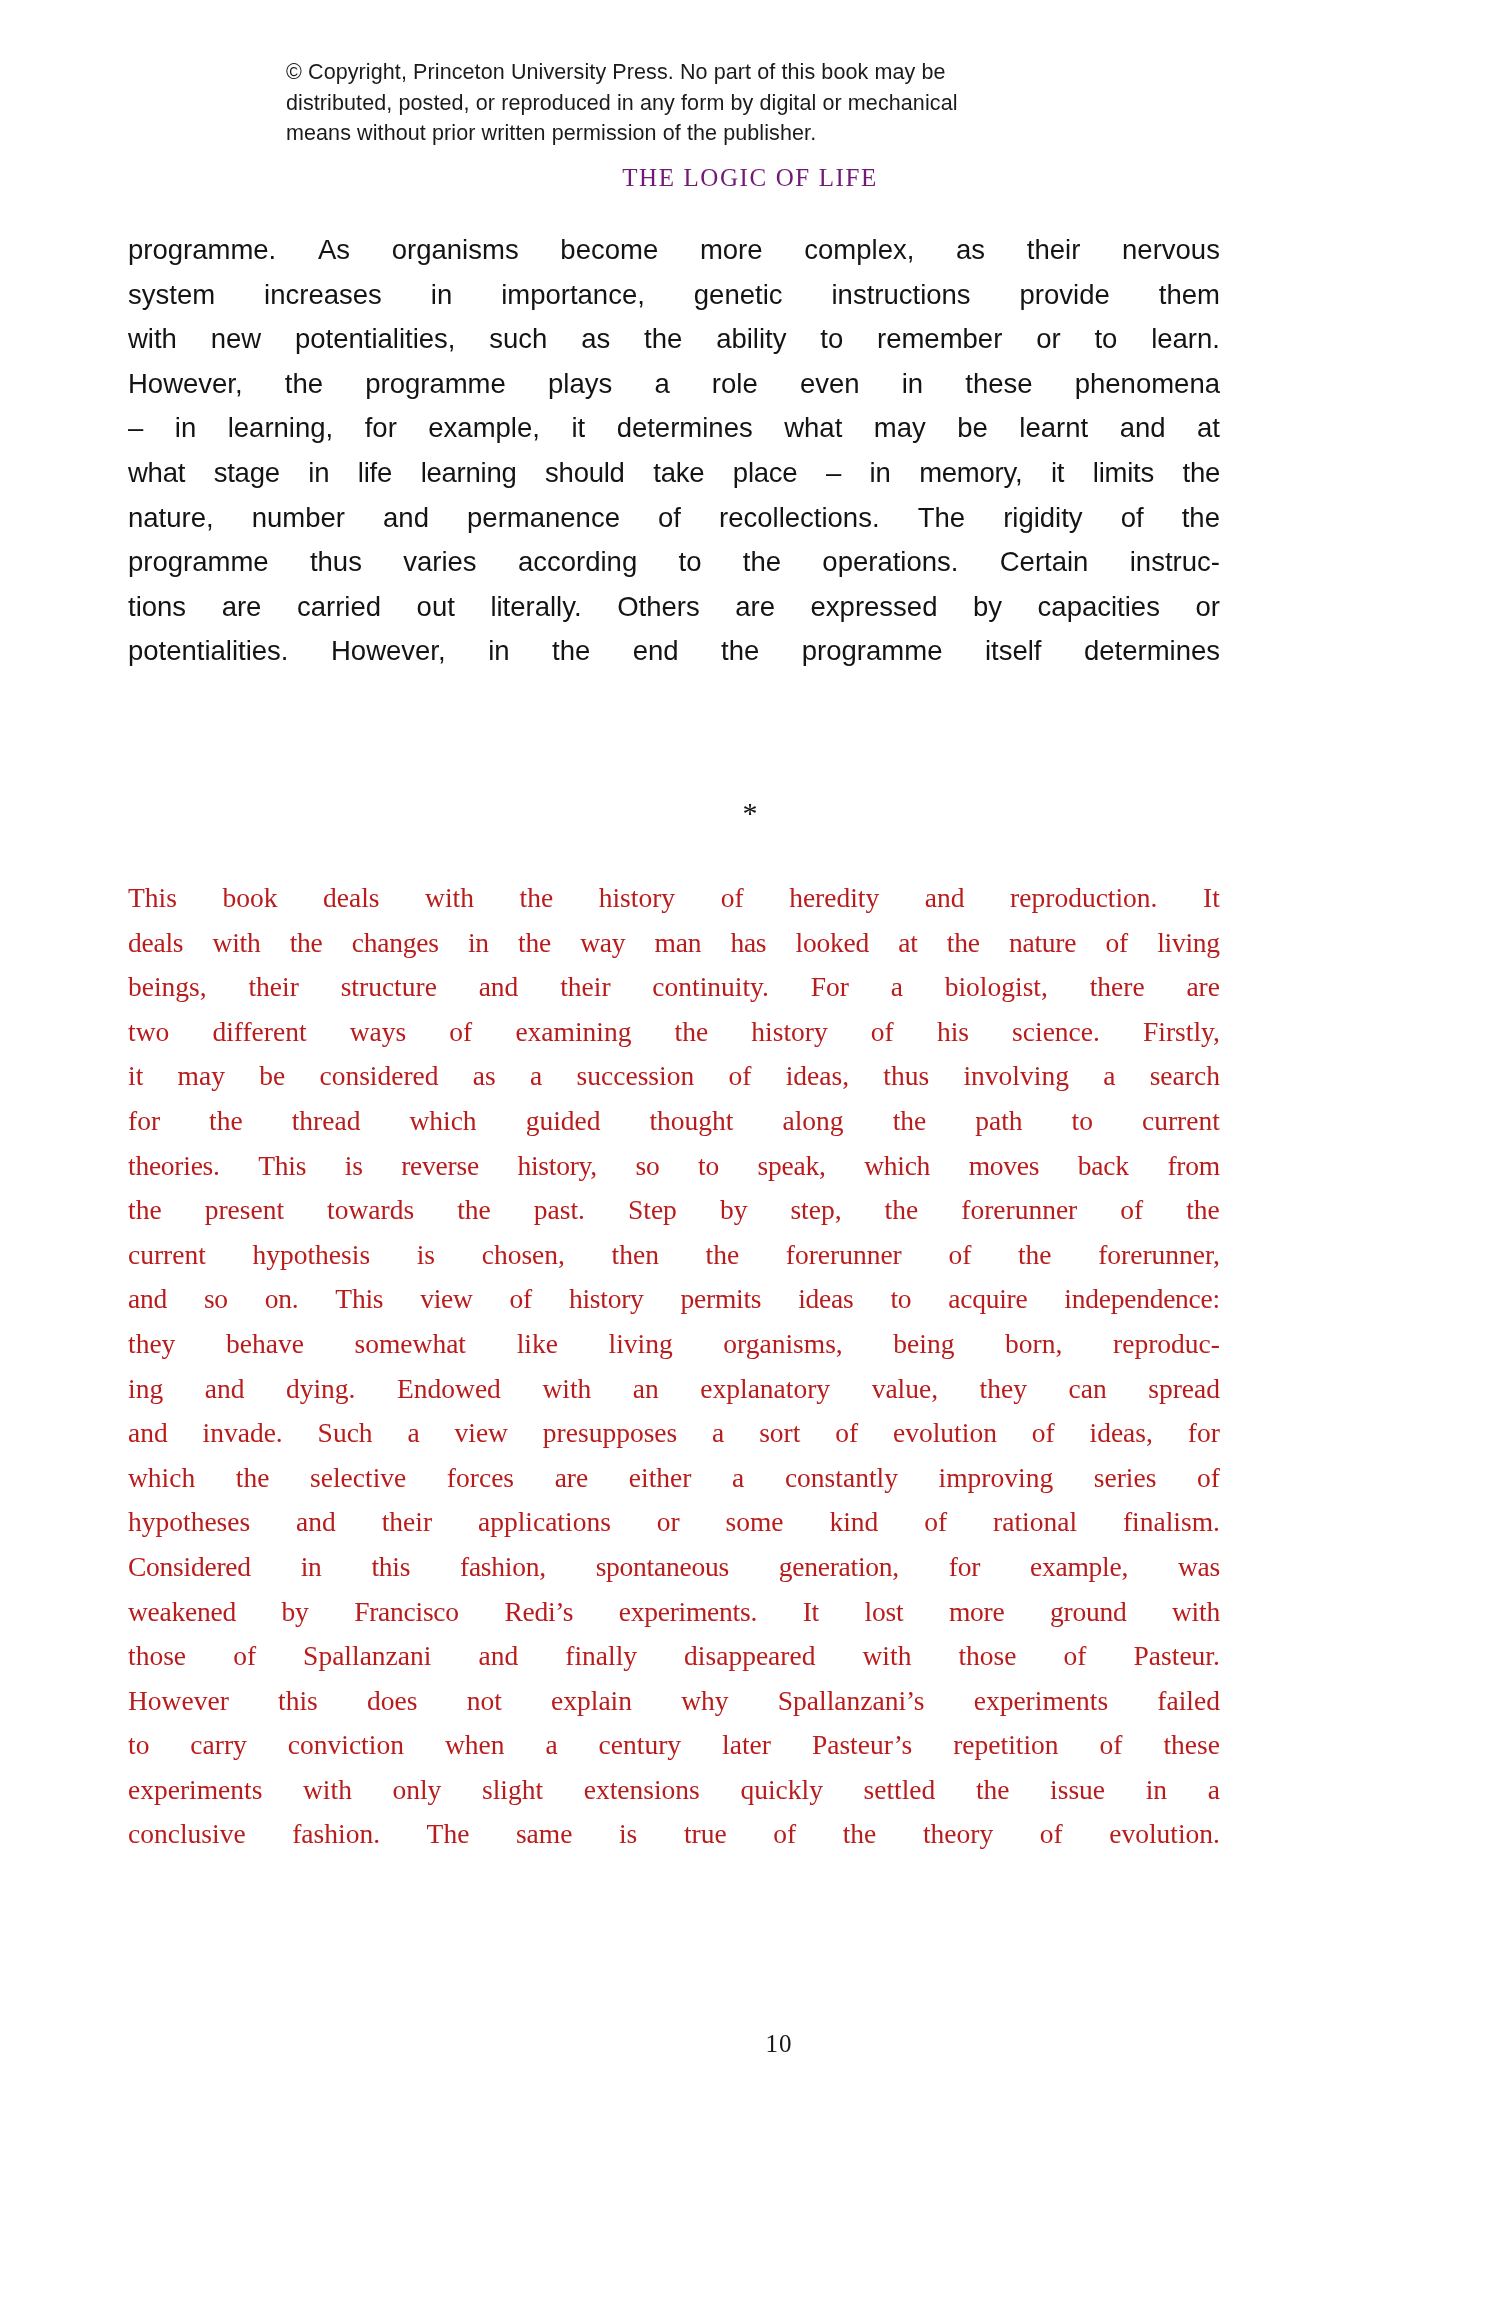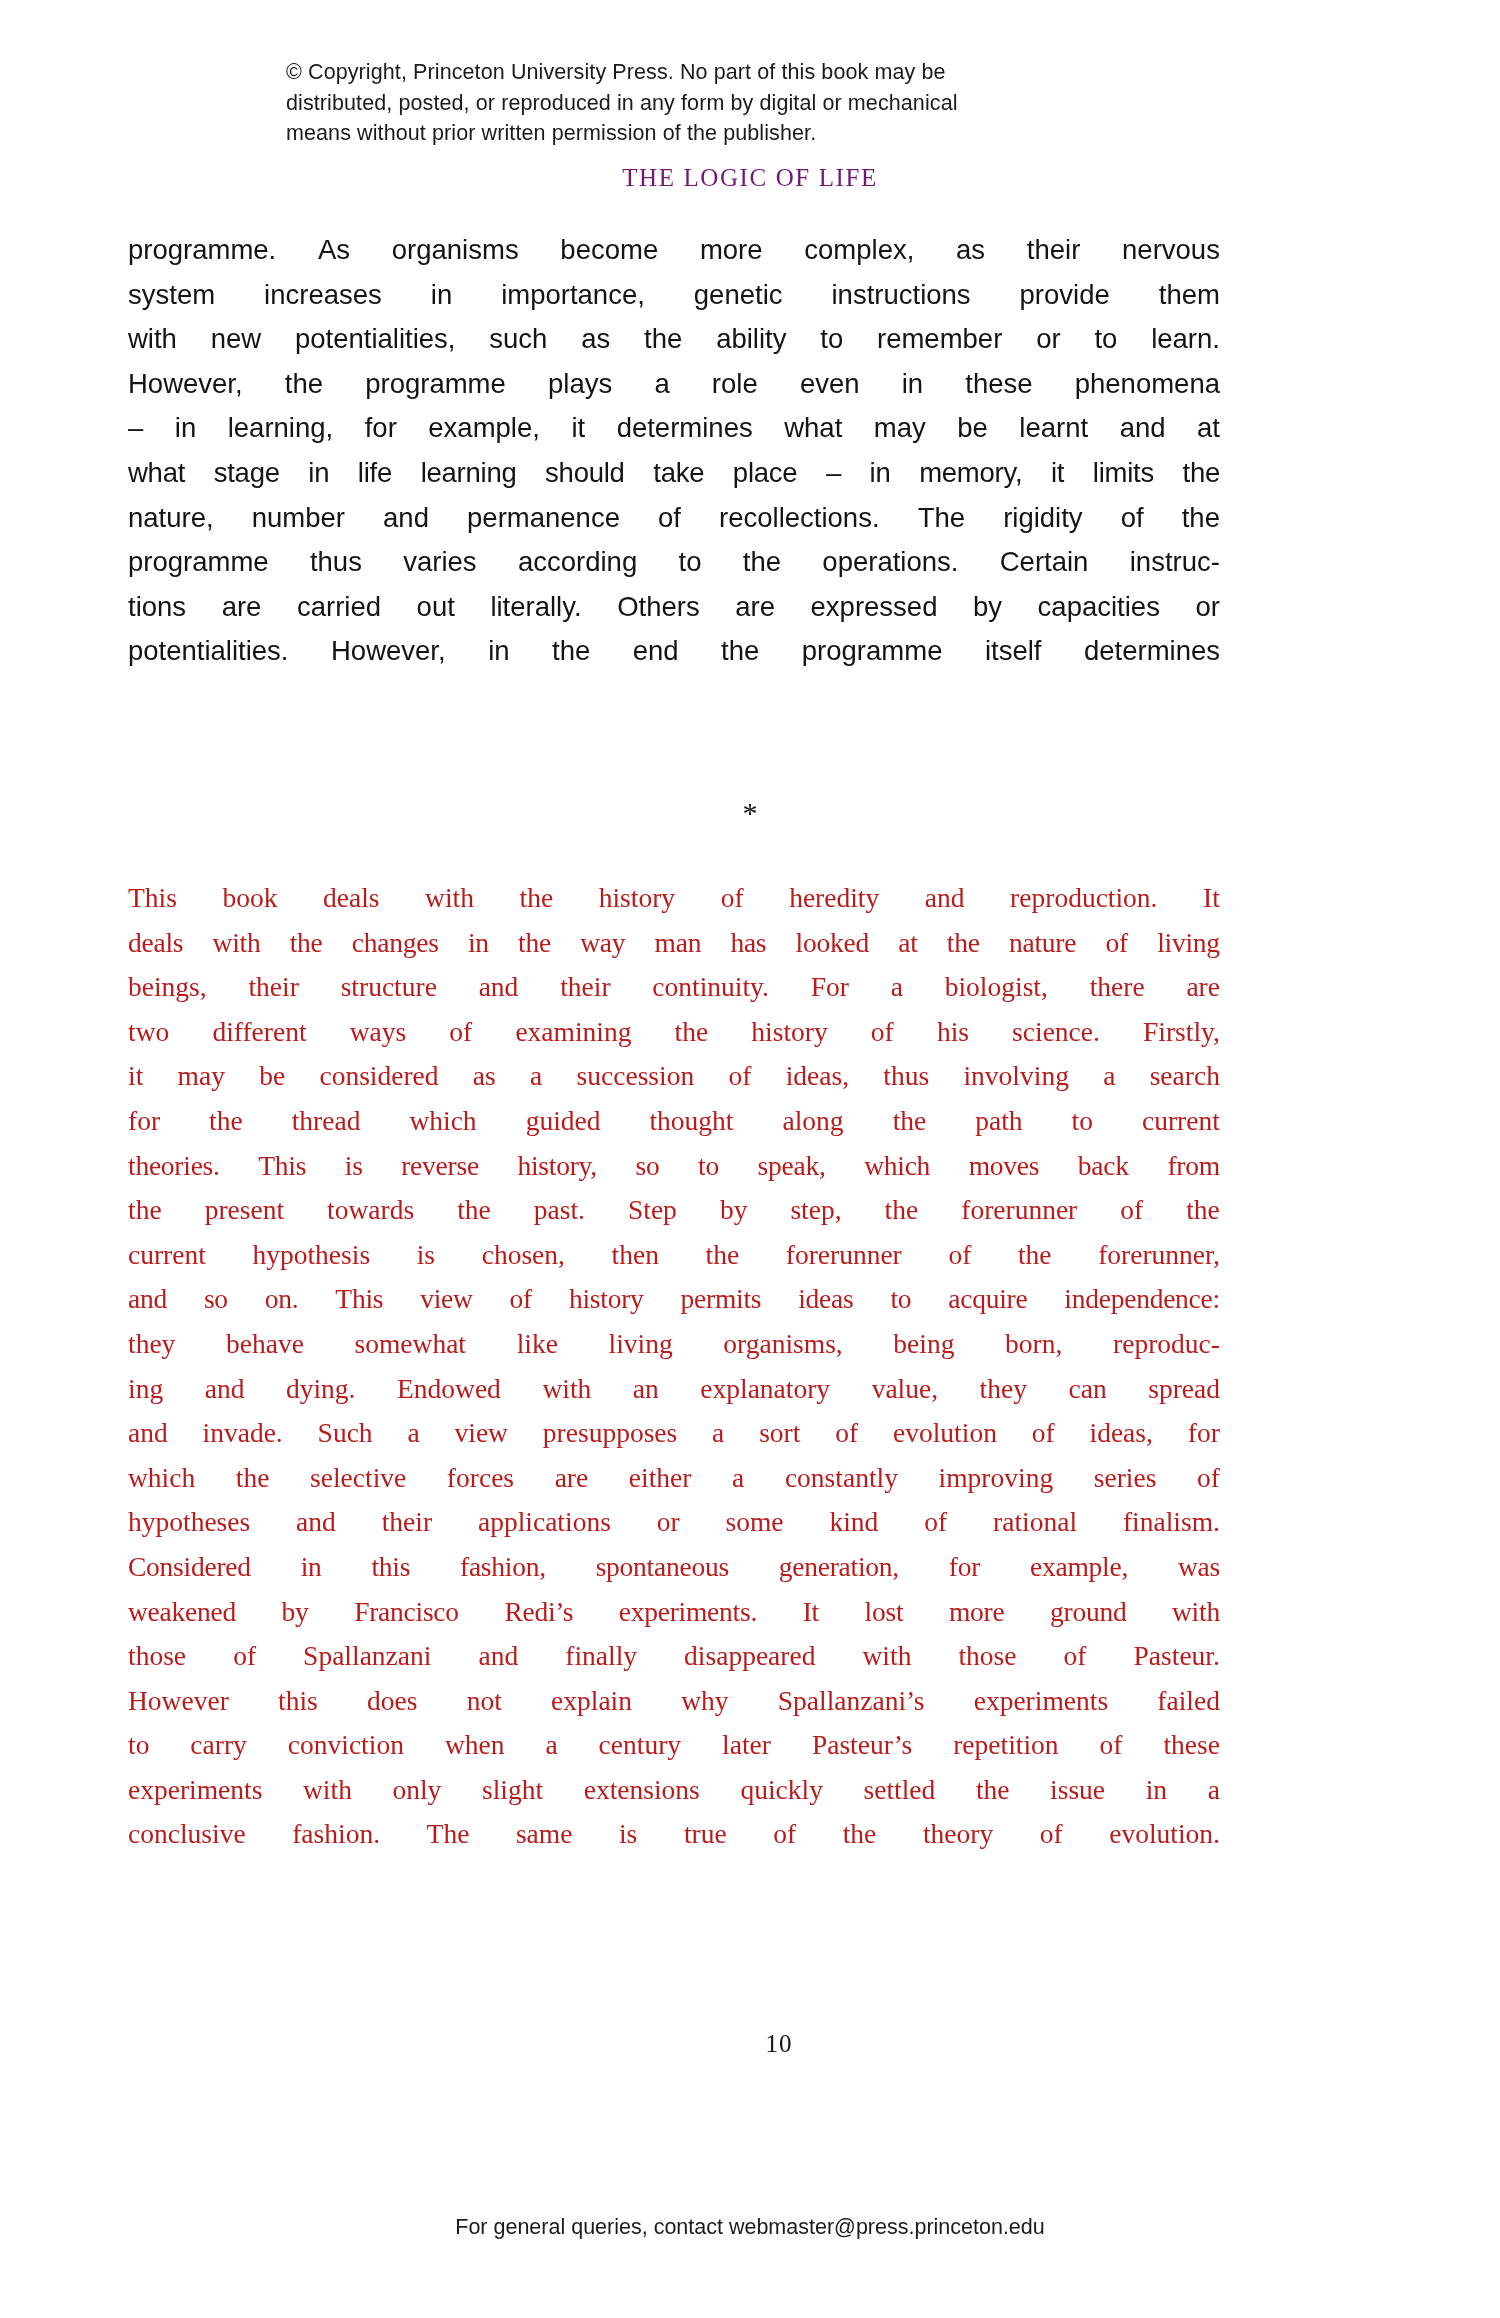--- a/index.html
+++ b/index.html
@@ -557,15 +557,14 @@
         <span>of</span>
         <span>the</span>
         <span>theory</span>
         <span>of</span>
         <span>evolution.</span>
       </div>
     </div>
 
   <div class="folio">10</div>
 
-  <div class="footer">For general queries, contact webmaster@press.princeton.edu</div>
 
 </div>
 
 </body></html>

